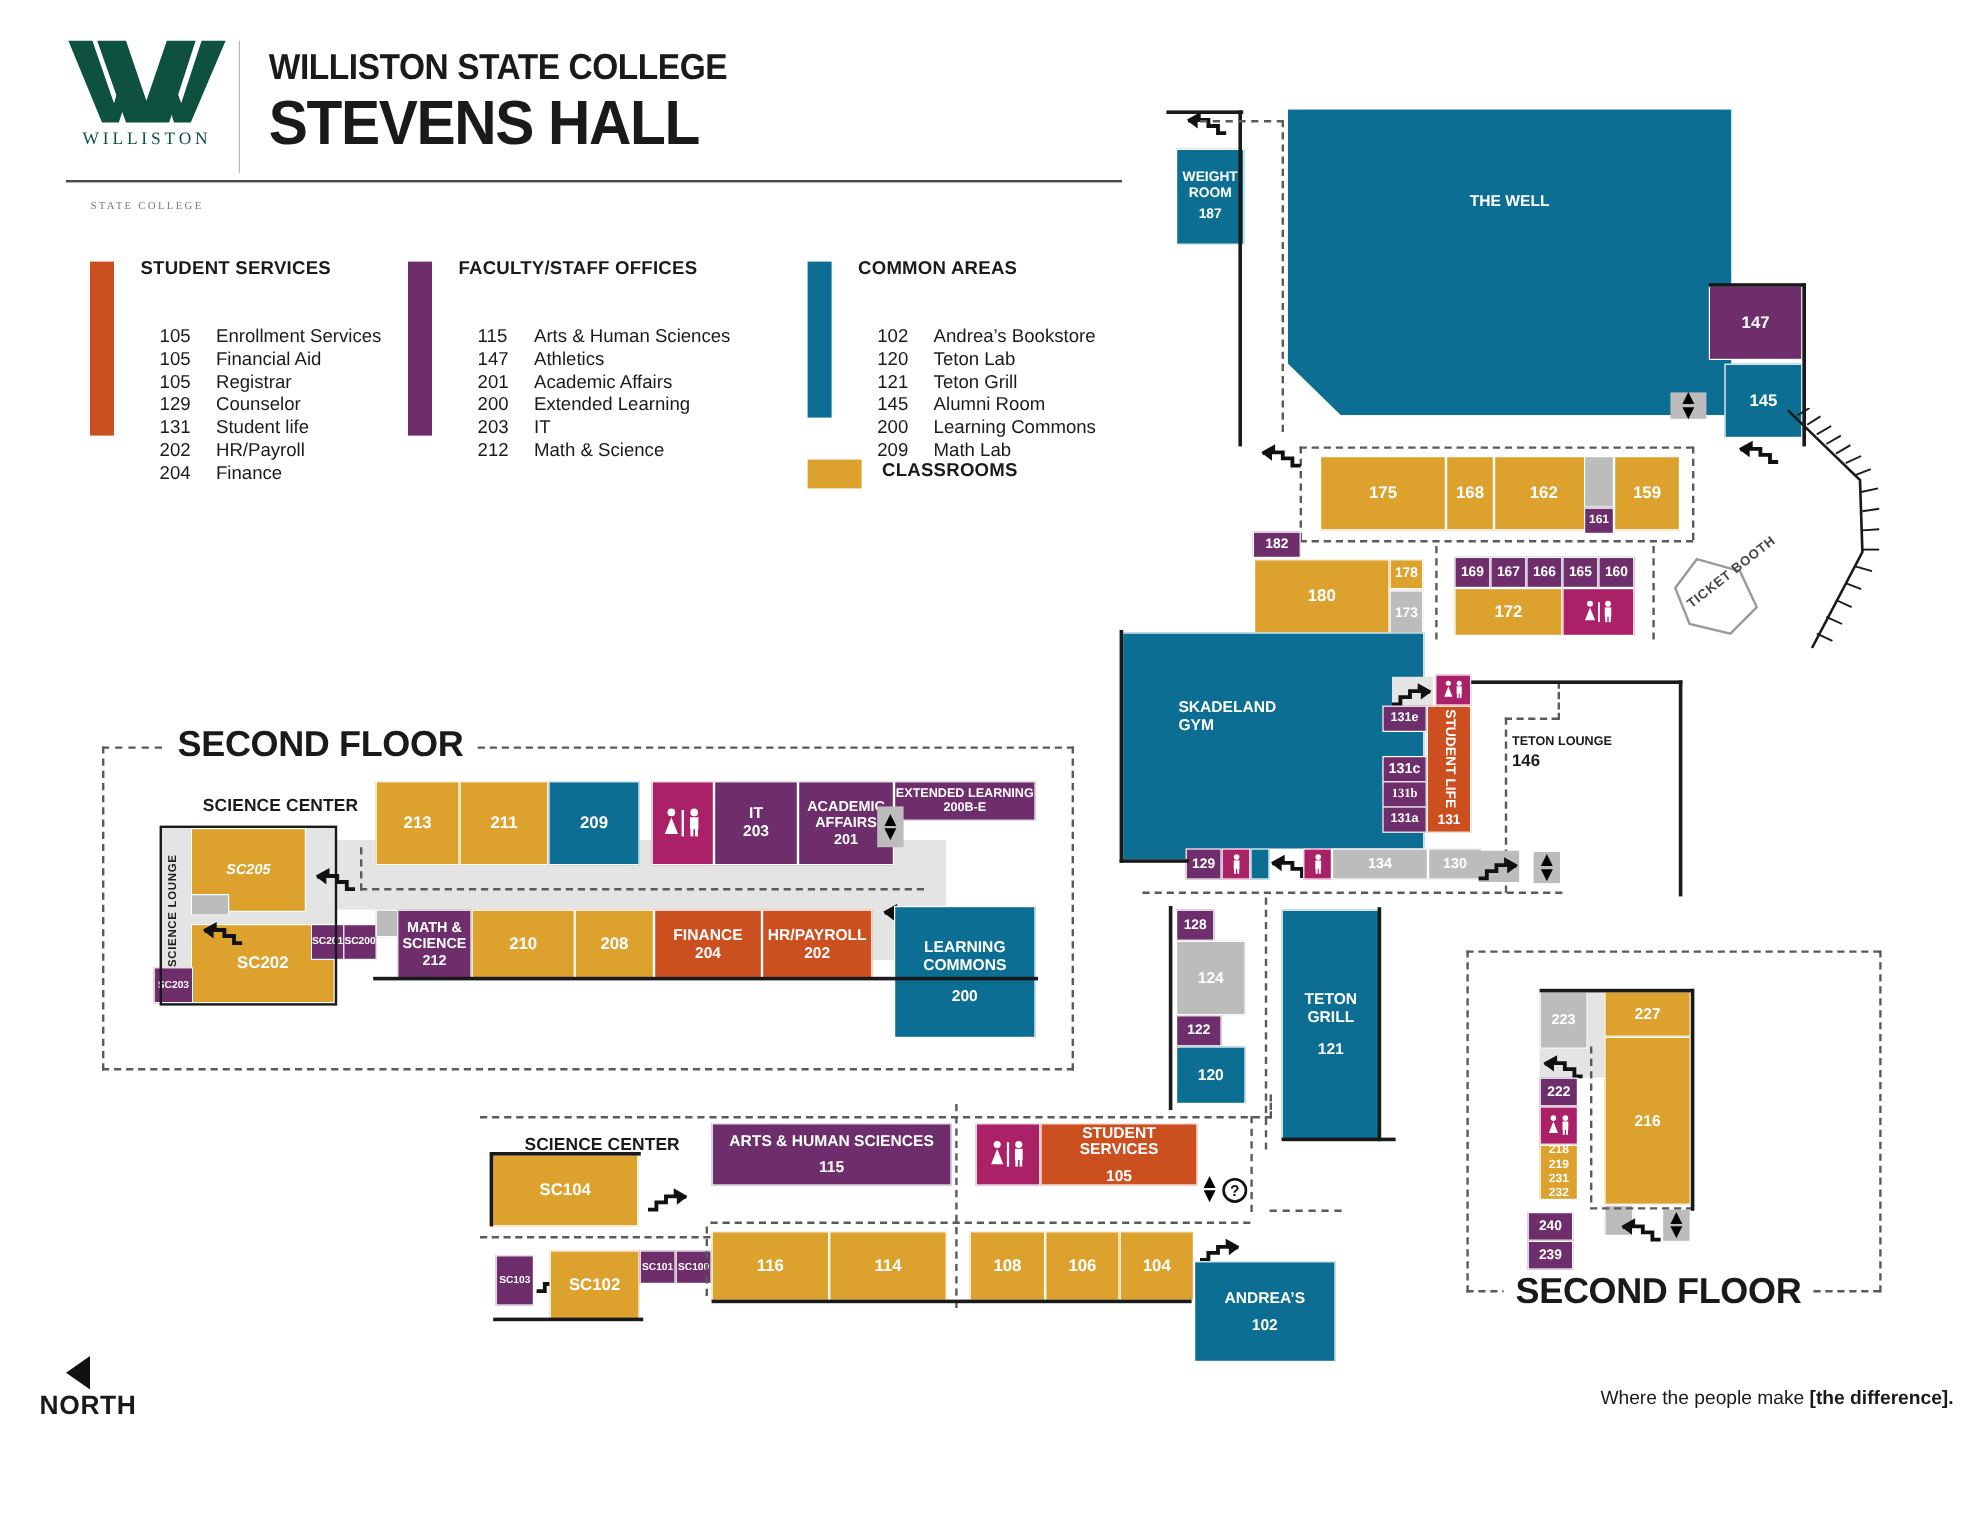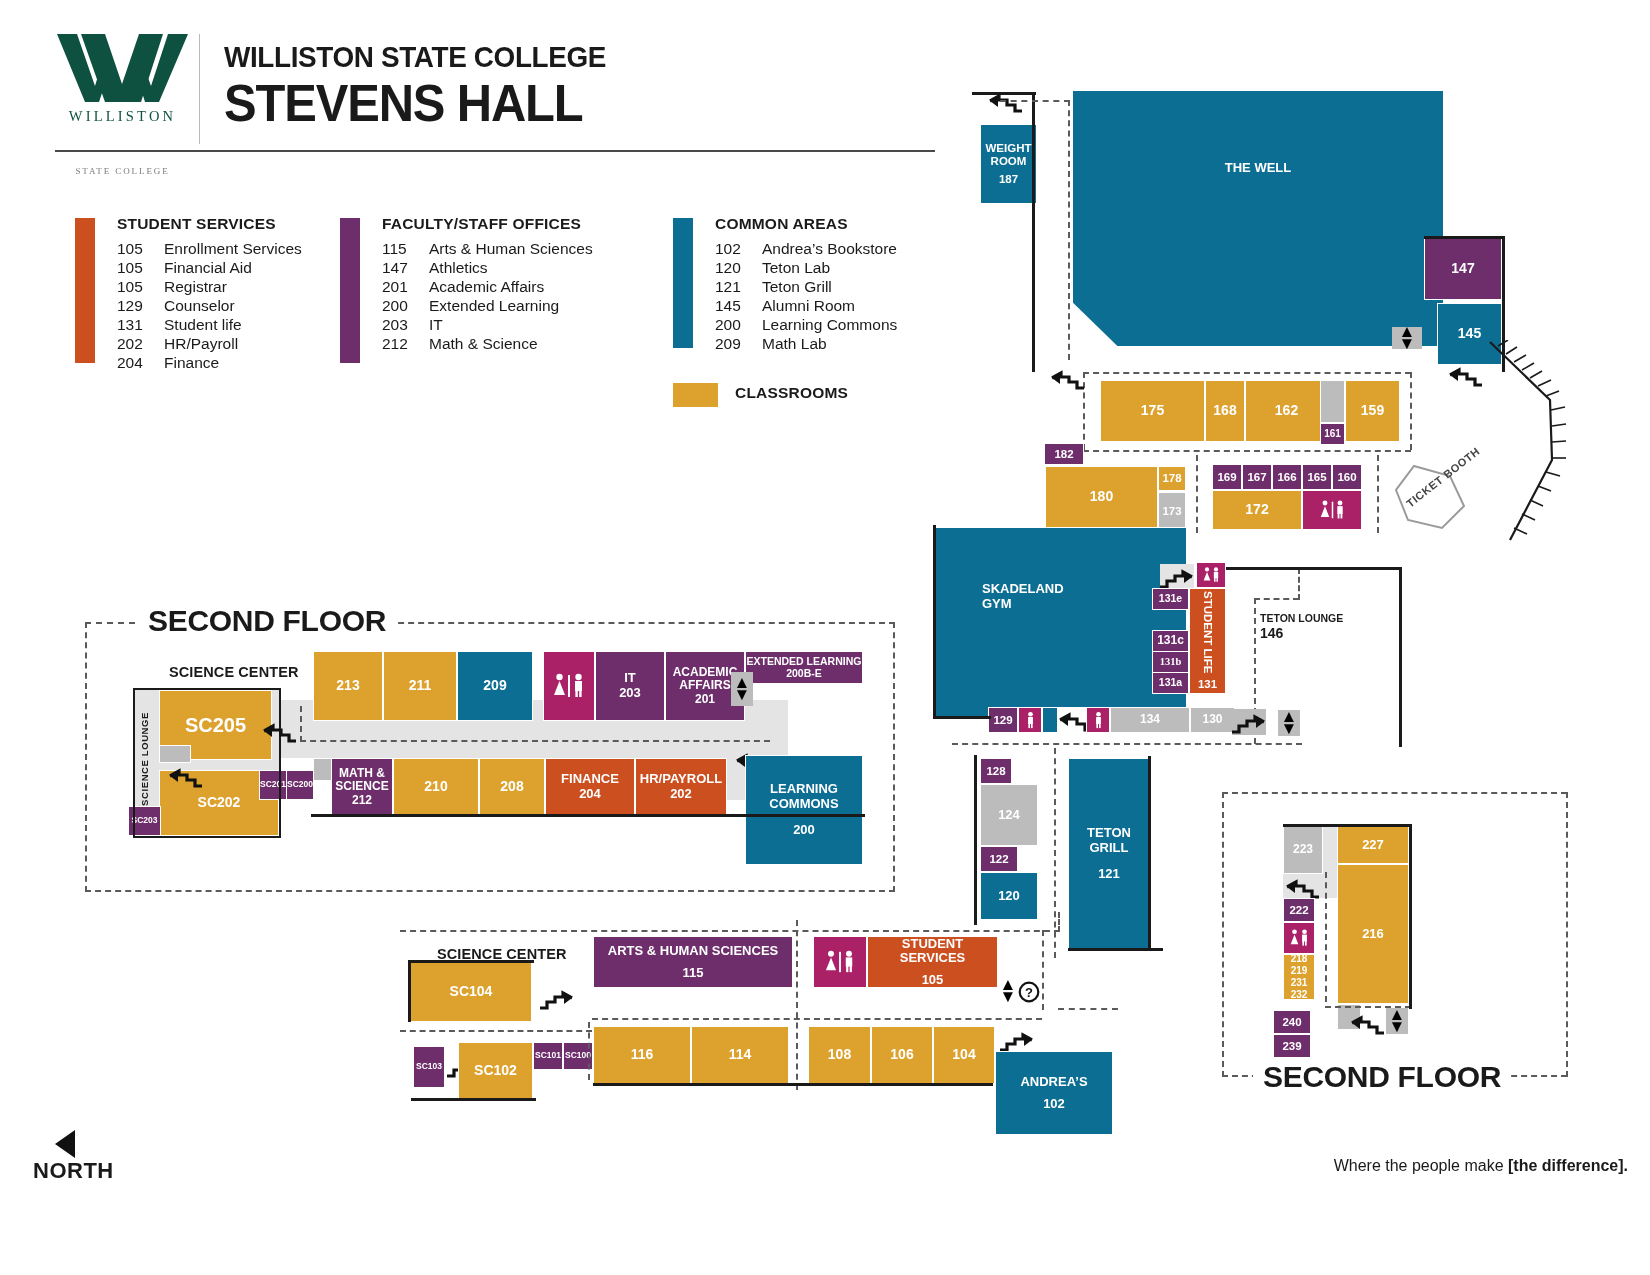--- a/index.html
+++ b/index.html
@@ -19,21 +19,21 @@
   #college-name{font-size:30px;font-weight:bold;letter-spacing:-0.4px;line-height:1;
     transform:scaleX(0.93);transform-origin:left center;}
   #hall-name{font-size:52px;font-weight:bold;letter-spacing:-1.2px;line-height:1.05;margin-top:4px;
     transform:scaleX(0.94);transform-origin:left center;}
   #header-rule{position:absolute;left:55px;top:150px;width:880px;height:2px;background:#4a4a4a;}
 
   
   .legend-col{position:absolute;}
   .legend-swatch{position:absolute;left:0;top:0;width:20px;height:145px;}
   .legend-head{position:absolute;left:42px;top:-3px;font-size:15.5px;font-weight:bold;letter-spacing:.2px;white-space:nowrap;}
-  .legend-row{position:absolute;left:42px;font-size:15.5px;white-space:nowrap;}
+  .legend-row{position:absolute;left:58px;font-size:15.5px;white-space:nowrap;margin-top:32px;}
   .legend-row .num{display:inline-block;width:47px;}
   #legend-classrooms{position:absolute;left:673px;top:383px;}
   #legend-classrooms .cl-swatch{position:absolute;left:0;top:0;width:45px;height:24px;}
   #legend-classrooms .cl-label{position:absolute;left:62px;top:1px;font-size:15.5px;font-weight:bold;letter-spacing:.2px;}
 
   
   #map{position:absolute;left:0;top:0;width:1650px;height:1275px;}
   .rm{position:absolute;box-sizing:border-box;display:flex;flex-direction:column;
       align-items:center;justify-content:center;text-align:center;color:#fff;
       font-weight:bold;line-height:1.12;overflow:hidden;}
@@ -144,21 +144,21 @@
 
   <div class="sc-title" style="left:169px;top:664px;">SCIENCE CENTER</div>
 
   <div class="rm corr" style="left:133px;top:690px;width:146px;height:146px;"></div>
   <div class="rm corr" style="left:248px;top:700px;width:540px;height:58px;"></div>
   <div class="rm corr" style="left:726px;top:700px;width:62px;height:100px;"></div>
 
   <div class="rm corr" style="left:133px;top:690px;width:26px;height:146px;"></div>
   <div class="lbl vert" style="left:139px;top:712px;font-size:9.5px;letter-spacing:.6px;">SCIENCE LOUNGE</div>
 
-  <div class="rm gold" style="left:159px;top:690px;width:113px;height:70px;font-size:20px;">
+  <div class="rm gold" style="left:159px;top:690px;width:96px;height:70px;font-size:12px;font-style:italic;">
       <span class="no">SC205</span>
     </div>
   <div class="rm grey" style="left:159px;top:745px;width:32px;height:18px;"></div>
   <div class="rm gold" style="left:159px;top:770px;width:120px;height:66px;font-size:14px;">
       <span class="no">SC202</span>
     </div>
   <div class="rm purple" style="left:128px;top:806px;width:33px;height:30px;font-size:8.5px;">
       <span class="no">SC203</span>
     </div>
   <div class="rm purple" style="left:259px;top:770px;width:28px;height:30px;font-size:8.5px;">

